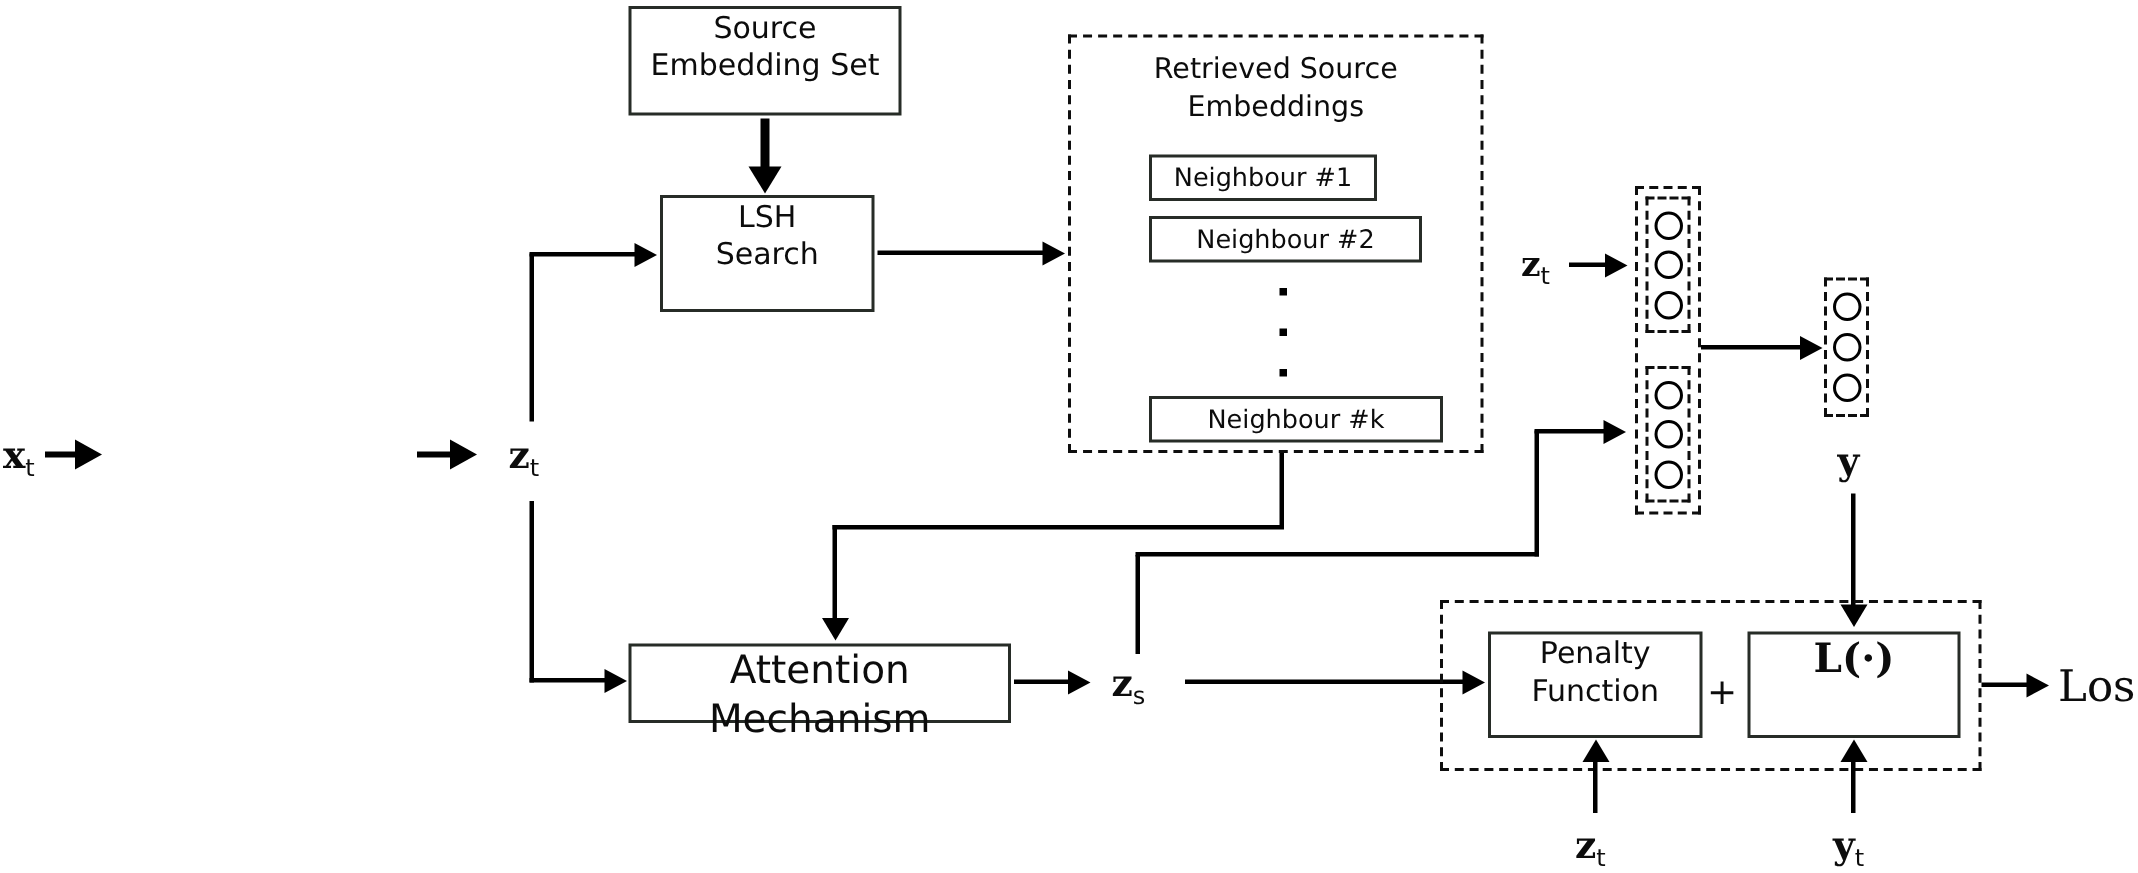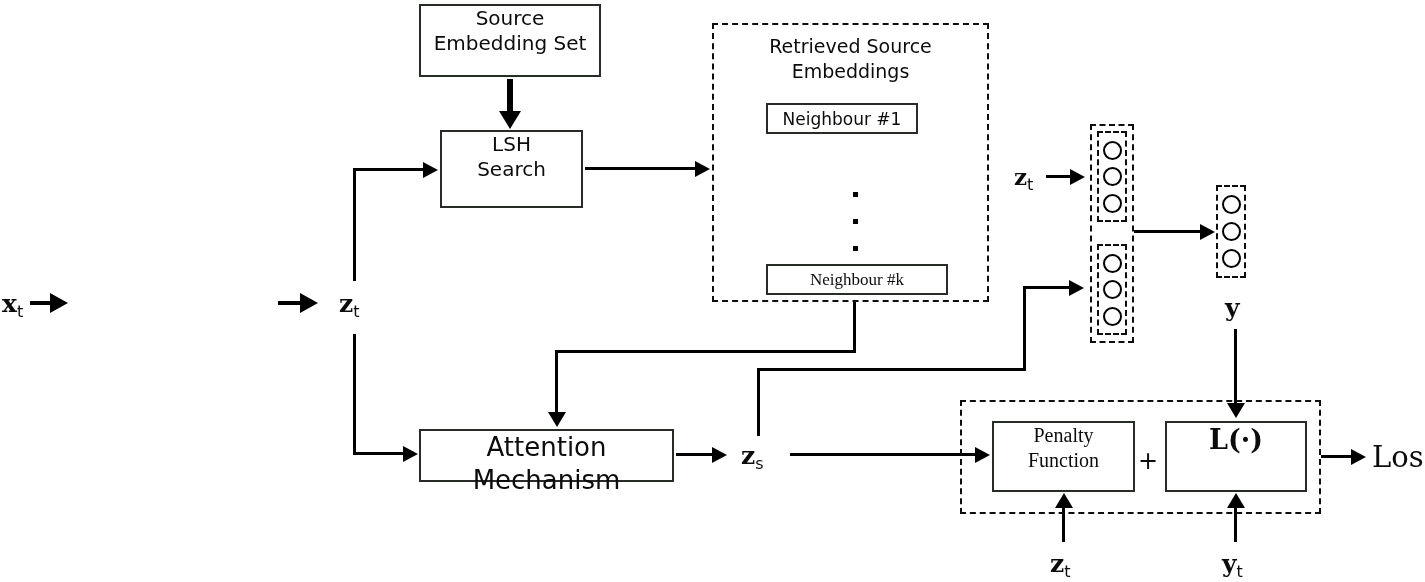--- a/index.html
+++ b/index.html
@@ -98,24 +98,27 @@
   <div class="ah ah-r" style="left:695px;top:161px;"></div>
 
   <div class="dashedbox" style="left:712px;top:23px;width:277px;height:279px;">
     <div style="position:absolute;left:0;right:0;top:9px;text-align:center;font-size:19px;line-height:1.3;">
       <div>Retrieved Source</div>
       <div>Embeddings</div>
     </div>
     <div class="neighbour" style="left:52px;top:78px;width:152px;height:31px;">
         <span>Neighbour #1</span>
       </div>
+    <div class="neighbour" style="left:52px;top:119px;width:182px;height:31px;">
+        <span>Neighbour #2</span>
+      </div>
     <div class="sqdot" style="left:139px;top:167px;"></div>
     <div class="sqdot" style="left:139px;top:194px;"></div>
     <div class="sqdot" style="left:139px;top:221px;"></div>
-    <div class="neighbour" style="left:52px;top:239px;width:182px;height:31px;font-family:Liberation Serif, serif;">
+    <div class="neighbour" style="left:52px;top:239px;width:196px;height:31px;">
         <span>Neighbour #k</span>
       </div>
   </div>
 
   <div class="ln" style="left:853px;top:302px;width:3px;height:50px;"></div>
   <div class="ln" style="left:555px;top:350px;width:301px;height:3px;"></div>
   <div class="ln" style="left:555px;top:350px;width:3px;height:63px;"></div>
   <div class="ah ah-d" style="left:548px;top:412px;"></div>
 
   <div class="box" style="left:419px;top:429px;width:255px;height:53px;font-size:26px;">
@@ -161,21 +164,21 @@
     <div class="circle"></div>
   </div>
 
   <div class="math-label" style="left:1225px;top:293px;"><span>y</span><span class="math-sub"></span></div>
 
   <div class="ln" style="left:1234px;top:329px;width:3px;height:76px;"></div>
   <div class="ah ah-d" style="left:1227px;top:403px;"></div>
 
   <div class="dashedbox" style="left:960px;top:400px;width:361px;height:114px;"></div>
 
-  <div class="box" style="left:992px;top:421px;width:143px;height:71px;font-size:20px;font-family:Liberation Serif, serif;">
+  <div class="box" style="left:992px;top:421px;width:143px;height:71px;font-size:20px;">
     <span>Penalty</span>
     <span>Function</span>
   </div>
 
   <div style="position:absolute;left:1138px;top:447px;font-size:24px;">+</div>
 
   <div class="box" style="left:1165px;top:421px;width:142px;height:71px;">
     <span class="serif-label" style="position:static;font-weight:bold;font-size:27px;">L(·)</span>
   </div>
 

